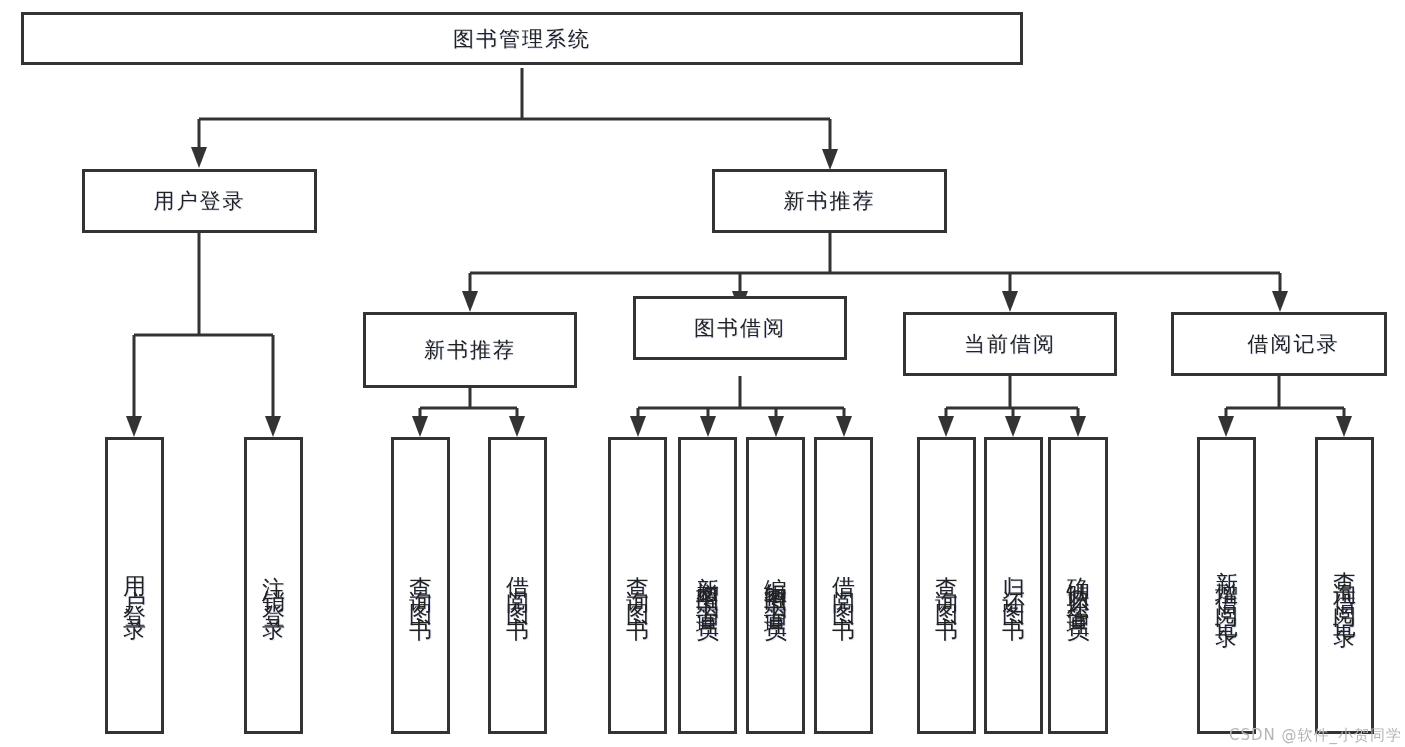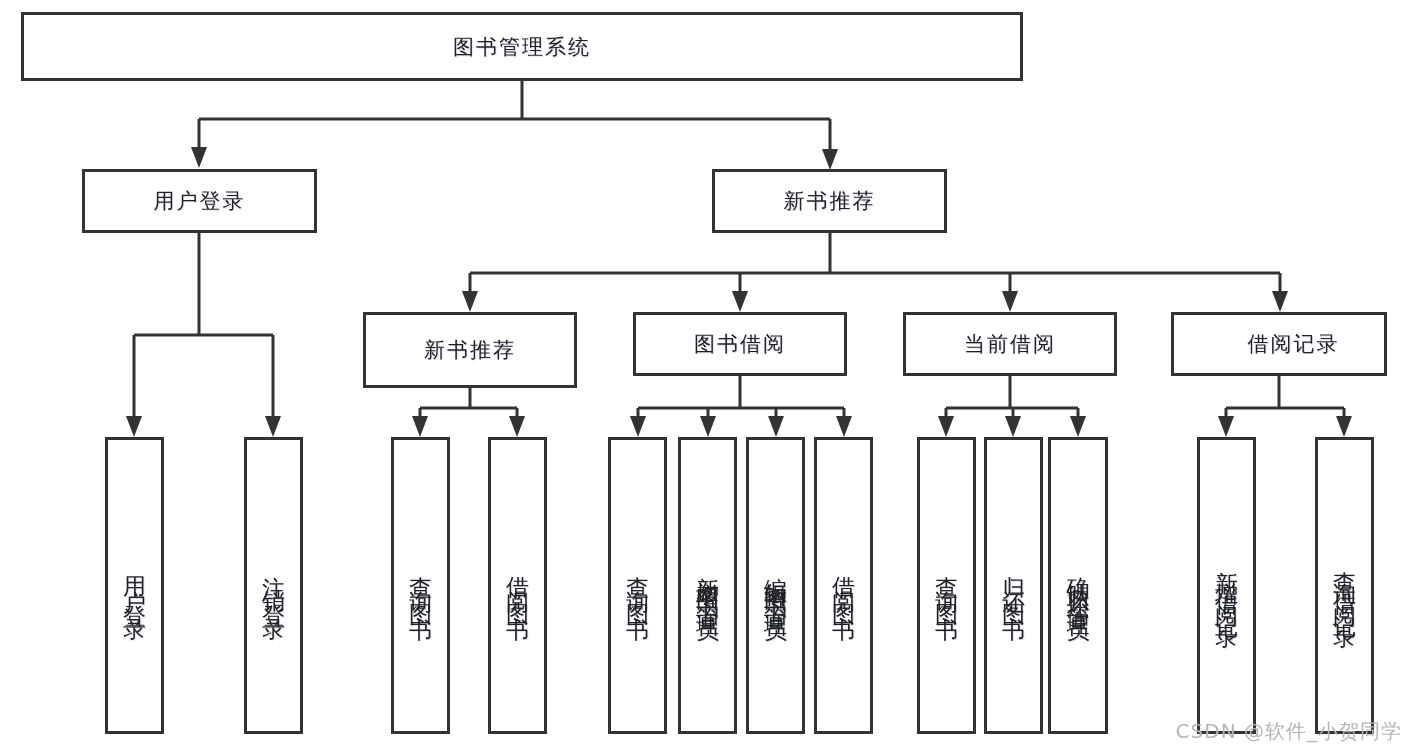--- a/index.html
+++ b/index.html
@@ -48,21 +48,21 @@
     color: #222222;
     text-shadow: 1px 1px 0 rgba(90,120,230,0.18);
   }
   .ls4 { letter-spacing: 14px; }
   .ls6 { letter-spacing: 11px; }
   .ls9 { letter-spacing: 6px; }
   #watermark {
     position: absolute;
     right: 3px;
     bottom: 2px;
-    font-size: 20px;
+    font-size: 15px;
     color: #b5b5b5;
     letter-spacing: 1px;
     white-space: nowrap;
   }
 </style>
 </head>
 <body>
 
 <div id="canvas">
 
@@ -92,35 +92,35 @@
       <polygon points="768,416 784,416 776,437"></polygon>
       <polygon points="836,416 852,416 844,437"></polygon>
       <polygon points="938,416 954,416 946,437"></polygon>
       <polygon points="1005,416 1021,416 1013,437"></polygon>
       <polygon points="1070,416 1086,416 1078,437"></polygon>
       <polygon points="1218,416 1234,416 1226,437"></polygon>
       <polygon points="1336,416 1352,416 1344,437"></polygon>
     </g>
   </svg>
 
-  <div class="hbox" style="left:21px; top:12px; width:1002px; height:69px;">
+  <div class="hbox" style="left:21px; top:12px; width:1002px; height:53px;">
     <span>图书管理系统</span>
   </div>
 
   <div class="hbox" style="left:82px; top:169px; width:235px; height:64px;">
     <span>用户登录</span>
   </div>
   <div class="hbox" style="left:712px; top:169px; width:235px; height:64px;">
     <span>新书推荐</span>
   </div>
 
   <div class="hbox" style="left:363px; top:312px; width:214px; height:76px;">
     <span>新书推荐</span>
   </div>
-  <div class="hbox" style="left:633px; top:312px; width:214px; height:64px;">
+  <div class="hbox" style="left:633px; top:296px; width:214px; height:64px;">
     <span>图书借阅</span>
   </div>
   <div class="hbox" style="left:903px; top:312px; width:214px; height:64px;">
     <span>当前借阅</span>
   </div>
   <div class="hbox" style="left:1171px; top:312px; width:216px; height:64px;padding-left:29px;">
     <span>借阅记录</span>
   </div>
 
   <div class="vbox" style="left:105px; width:59px;">

